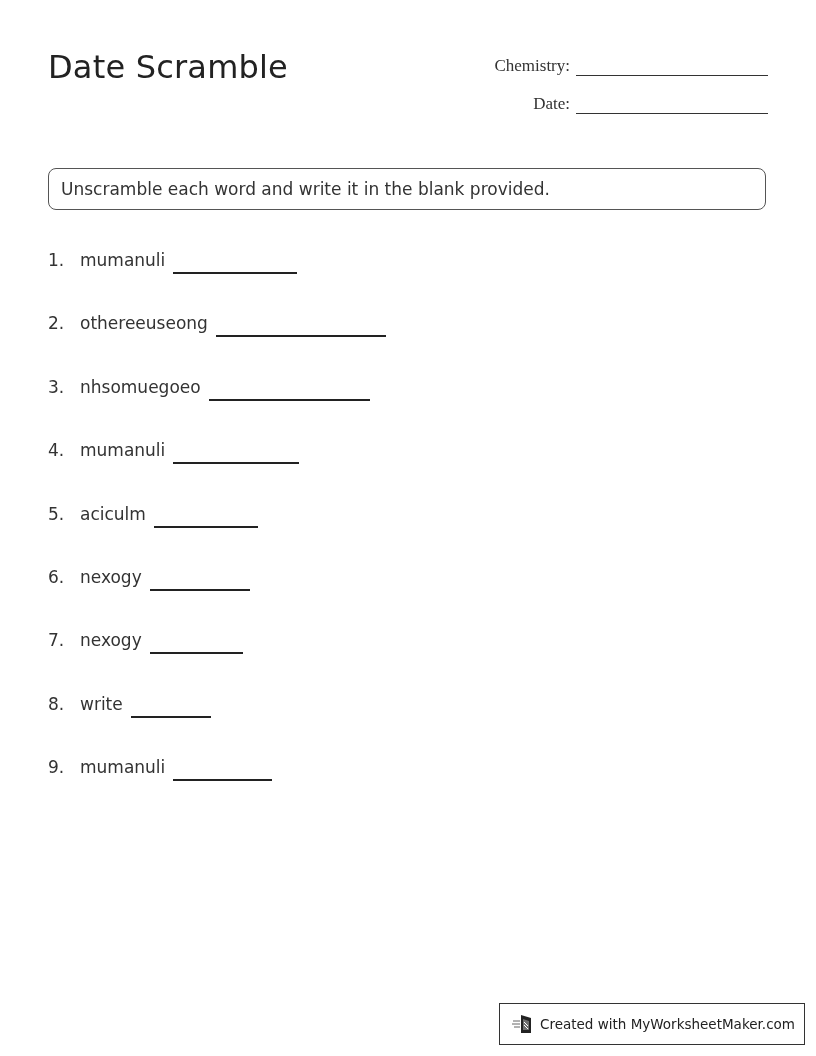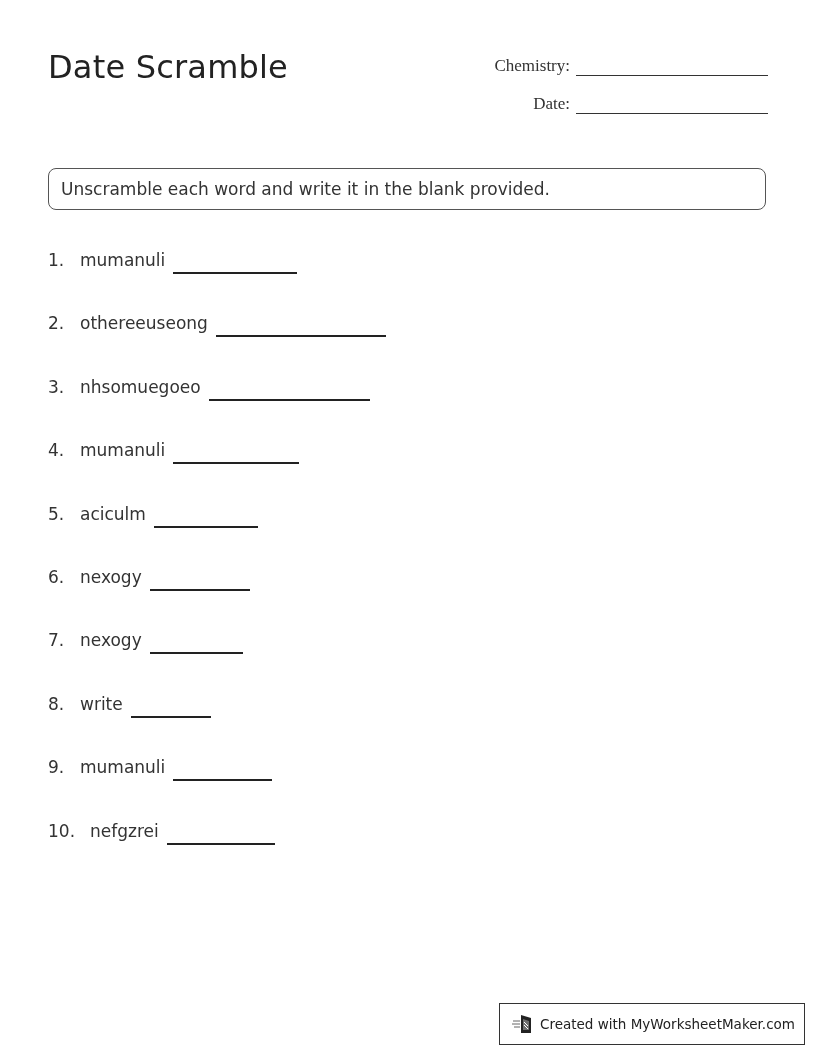--- a/index.html
+++ b/index.html
@@ -178,25 +178,20 @@
   </li>
   <li class="q">
     <span class="q-num">8.</span>
     <span class="q-word">write</span>
     <span class="q-blank" style="width:80px"></span>
   </li>
   <li class="q">
     <span class="q-num">9.</span>
     <span class="q-word">mumanuli</span>
     <span class="q-blank" style="width:99px"></span>
-  </li>
-  <li class="q two-digit">
-    <span class="q-num">10.</span>
-    <span class="q-word">nefgzrei</span>
-    <span class="q-blank" style="width:108px"></span>
   </li>
 </ol>
 
 <div class="footer-badge">
   <span class="logo-icon">
     <svg width="22" height="22" viewBox="0 0 22 22">
       <line x1="1" y1="8" x2="8" y2="8" stroke="#666" stroke-width="1"></line>
       <line x1="0" y1="11" x2="8" y2="11" stroke="#666" stroke-width="1"></line>
       <line x1="2" y1="14" x2="8" y2="14" stroke="#666" stroke-width="1"></line>
       <path d="M9 2 L19 5 L19 20 L9 20 Z" fill="#222"></path>

